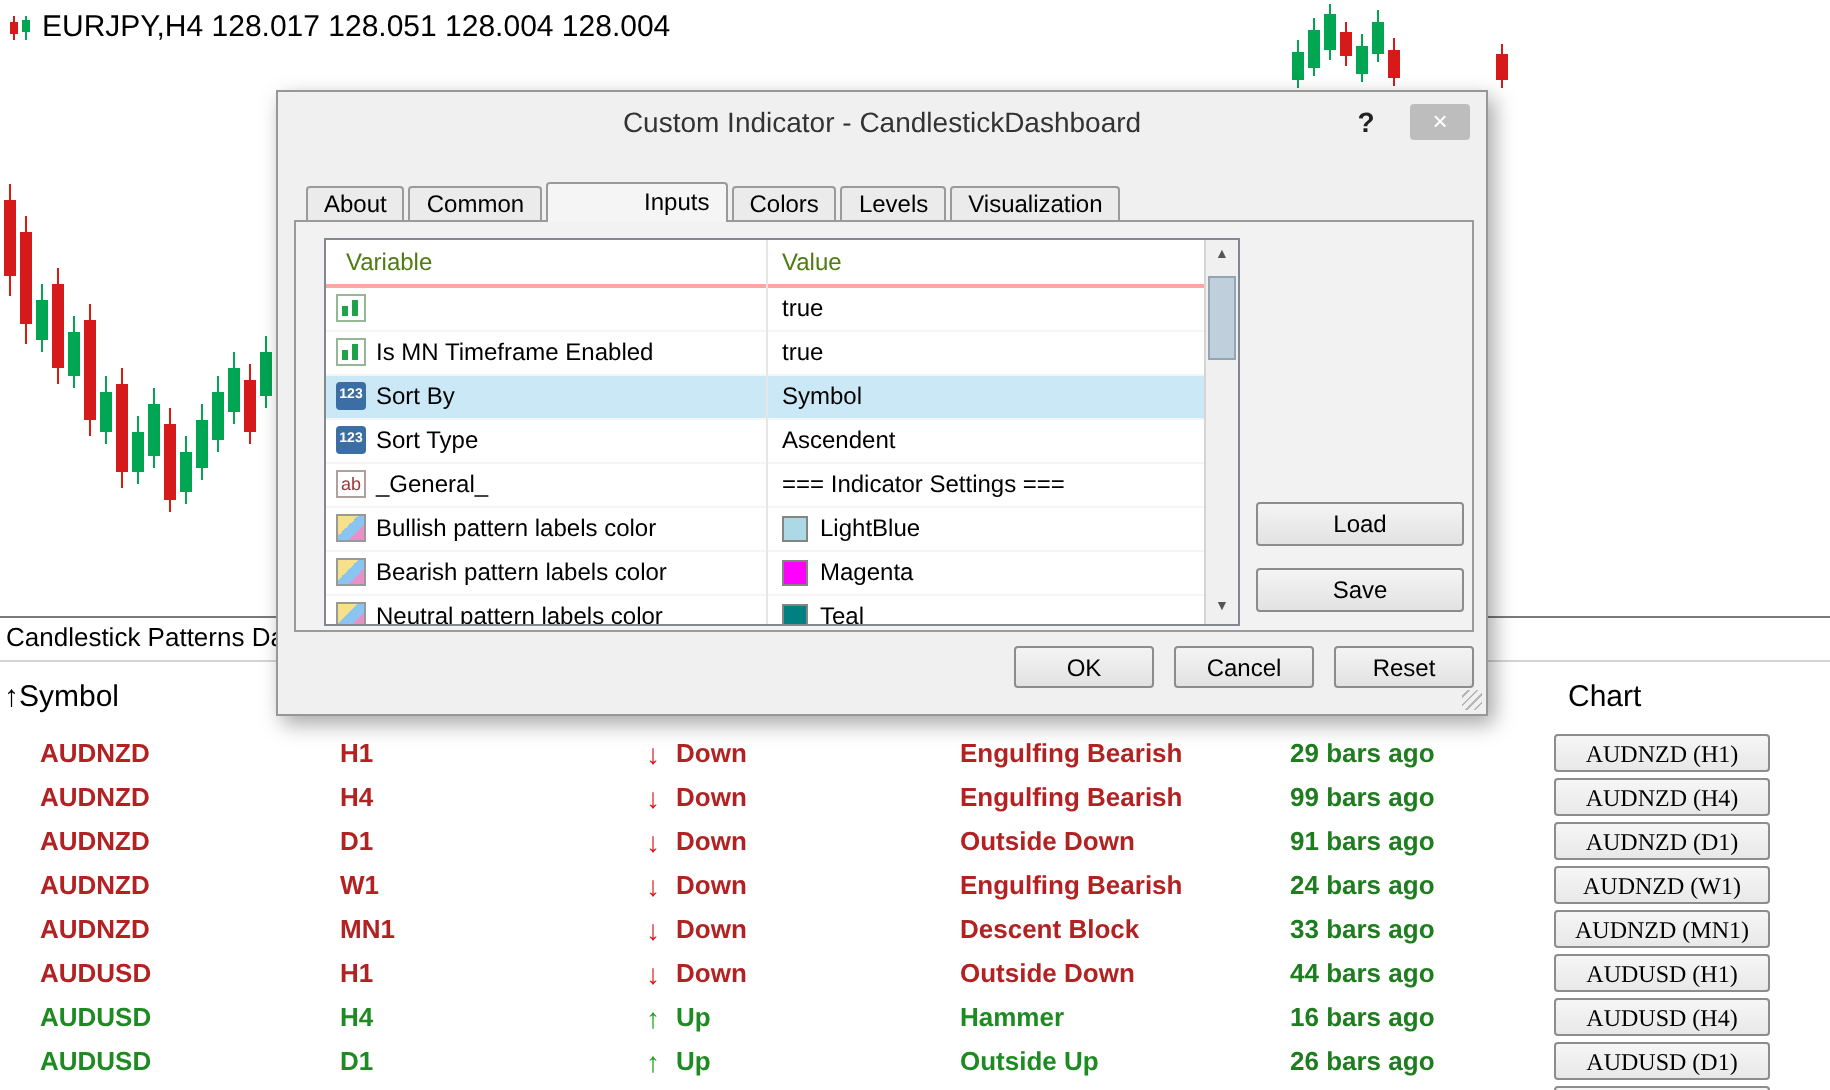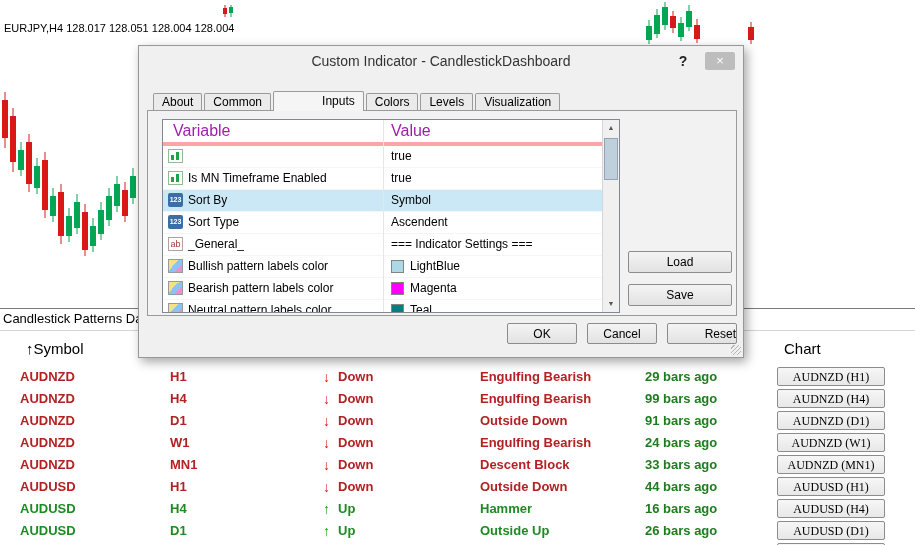--- a/index.html
+++ b/index.html
@@ -1,26 +1,26 @@
 <!DOCTYPE html>
 <html style="--downText: #B22222; --upText: #1E8B22; --barsText: #1E7D1E; --downArrow: #E01818; --upArrow: #18A018; --selectedRow: #CBE8F6;"><head>
 <meta charset="utf-8">
 <style>
   html,body{margin:0;padding:0;width:915px;height:545px;overflow:hidden;background:#fff;
     font-family:"Liberation Sans",sans-serif;position:relative;}
   
   #bg-candles{position:absolute;left:0;top:0;z-index:0;}
-  .ohlc{position:absolute;left:4px;top:5px;z-index:2;display:flex;align-items:flex-end;gap:5px;
-    font-size:11px;color:#000;flex-direction:column;}
+  .ohlc{position:absolute;left:4px;top:5px;z-index:2;display:flex;align-items:center;gap:5px;
+    font-size:15px;color:#000;}
   .sep1{position:absolute;left:0;top:308px;width:915px;height:1px;background:#7a7a7a;z-index:2;}
   .sep2{position:absolute;left:0;top:330px;width:915px;height:1px;background:#d4d4d4;z-index:2;}
   .panel-label{position:absolute;left:3px;top:311px;font-size:13px;color:#000;z-index:2;white-space:nowrap;}
   
   .dash-head{position:absolute;top:340px;left:0;width:915px;z-index:2;font-size:15px;color:#000;}
-  .dash-head .h-sym{position:absolute;left:26px;}
+  .dash-head .h-sym{position:absolute;left:2px;}
   .dash-head .h-chart{position:absolute;left:784px;}
   .dash-rows{position:absolute;top:366px;left:0;width:915px;z-index:2;}
   .drow{position:relative;height:22px;font-size:13px;font-weight:bold;}
   .drow span,.drow i,.drow b{position:absolute;line-height:22px;font-style:normal;white-space:nowrap;}
   .c-sym{left:20px;} .c-tf{left:170px;} .c-arr{left:323px;font-size:14px;} .c-dirt{left:338px;}
   .c-pat{left:480px;} .c-bars{left:645px;color:var(--barsText) !important;}
   .drow.down .c-sym,.drow.down .c-tf,.drow.down .c-dirt,.drow.down .c-pat{color:var(--downText);}
   .drow.up .c-sym,.drow.up .c-tf,.drow.up .c-dirt,.drow.up .c-pat{color:var(--upText);}
   .drow.down .c-arr{color:var(--downArrow);} .drow.up .c-arr{color:var(--upArrow);}
   .c-btn{position:absolute;left:777px;top:1px;width:108px;height:19px;box-sizing:border-box;
@@ -36,21 +36,21 @@
   .tabs{position:absolute;left:14px;top:45px;display:flex;z-index:9;}
   .tab{box-sizing:border-box;margin-top:2px;height:17px;line-height:16px;padding:0 8px;margin-right:2px;
     border:1px solid #9a9a9a;border-bottom:none;border-radius:2px 2px 0 0;background:#ebebeb;
     font-size:12px;color:#000;}
   .tab.active{margin-top:0;height:20px;line-height:19px;background:#f5f5f5;position:relative;z-index:9;padding-left:48px;}
   .tabpage{position:absolute;left:8px;top:64px;width:588px;height:204px;border:1px solid #9a9a9a;
     background:#f2f2f2;z-index:1;}
   .ptable{position:absolute;left:14px;top:8px;width:458px;height:194px;background:#fff;
     border:1px solid #828790;box-sizing:border-box;overflow:hidden;}
   .col-div{position:absolute;left:220px;top:0;bottom:0;width:1px;background:#e6e6e6;z-index:3;}
-  .phead{position:relative;height:22px;line-height:22px;font-size:16px;color:#a21caf;border-bottom:4px solid #fca5a5;}
+  .phead{position:relative;height:22px;line-height:22px;font-size:12px;color:#4d7c0f;border-bottom:2px solid #fca5a5;}
   .phead .hv{position:absolute;left:10px;} .phead .hw{position:absolute;left:228px;}
   .prow{position:relative;height:21px;line-height:21px;font-size:12px;color:#000;border-bottom:1px solid #f5f5f5;}
   .prow.selected{background:var(--selectedRow);}
   .pname{position:absolute;left:25px;white-space:nowrap;}
   .pval{position:absolute;left:228px;white-space:nowrap;display:flex;align-items:center;height:21px;}
   .pic{position:absolute;left:5px;top:3px;width:15px;height:14px;box-sizing:border-box;}
   .ic-tf{background:#fff;border:1px solid #94b894;}
   .ic-tf::before{content:"";position:absolute;left:2px;bottom:2px;width:3px;height:5px;background:#1fa34a;}
   .ic-tf::after{content:"";position:absolute;left:7px;bottom:2px;width:3px;height:8px;background:#1fa34a;}
   .ic-123{background:#3a6ea5;border-radius:2px;}
@@ -66,21 +66,21 @@
   .sb-up,.sb-down{position:absolute;left:0;width:16px;height:16px;text-align:center;font-size:7px;
     line-height:16px;color:#555;background:#f0f0f0;}
   .sb-up{top:0;} .sb-down{bottom:0;}
   .sb-thumb{position:absolute;left:1px;top:18px;width:14px;height:42px;background:#bfcfdc;border:1px solid #93a5b5;box-sizing:border-box;}
   .side-btn{position:absolute;width:104px;height:22px;box-sizing:border-box;background:linear-gradient(#f4f4f4,#e2e2e2);
     border:1px solid #8c8c8c;border-radius:2px;font-size:12px;color:#000;font-family:"Liberation Sans",sans-serif;padding:0;}
   #load-btn{left:480px;top:140px;} #save-btn{left:480px;top:173px;}
   .dlg-btn{position:absolute;top:277px;width:70px;height:21px;box-sizing:border-box;
     background:linear-gradient(#f4f4f4,#e2e2e2);border:1px solid #8c8c8c;border-radius:2px;
     font-size:12px;color:#000;font-family:"Liberation Sans",sans-serif;padding:0;}
-  #ok-btn{left:368px;} #cancel-btn{left:448px;} #reset-btn{left:528px;text-align:right;}
+  #ok-btn{left:368px;} #cancel-btn{left:448px;} #reset-btn{left:528px;}
   .grip{position:absolute;right:2px;bottom:2px;width:10px;height:10px;
     background:repeating-linear-gradient(135deg,transparent 0 2px,#b5b5b5 2px 3px);}
 </style>
 </head>
 <body>
 
 <svg id="bg-candles" width="915" height="545">
   <g stroke-width="1">
 
     <line x1="5" y1="92" x2="5" y2="148" stroke="#D61A1A"></line>

